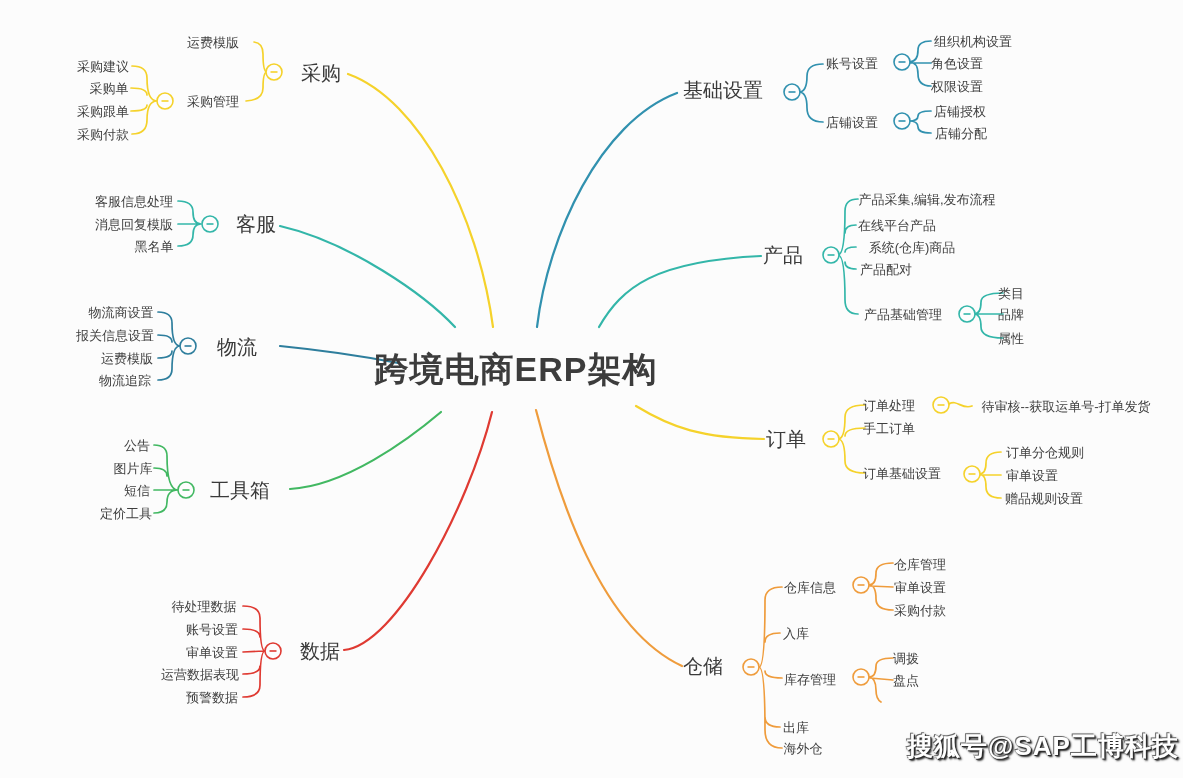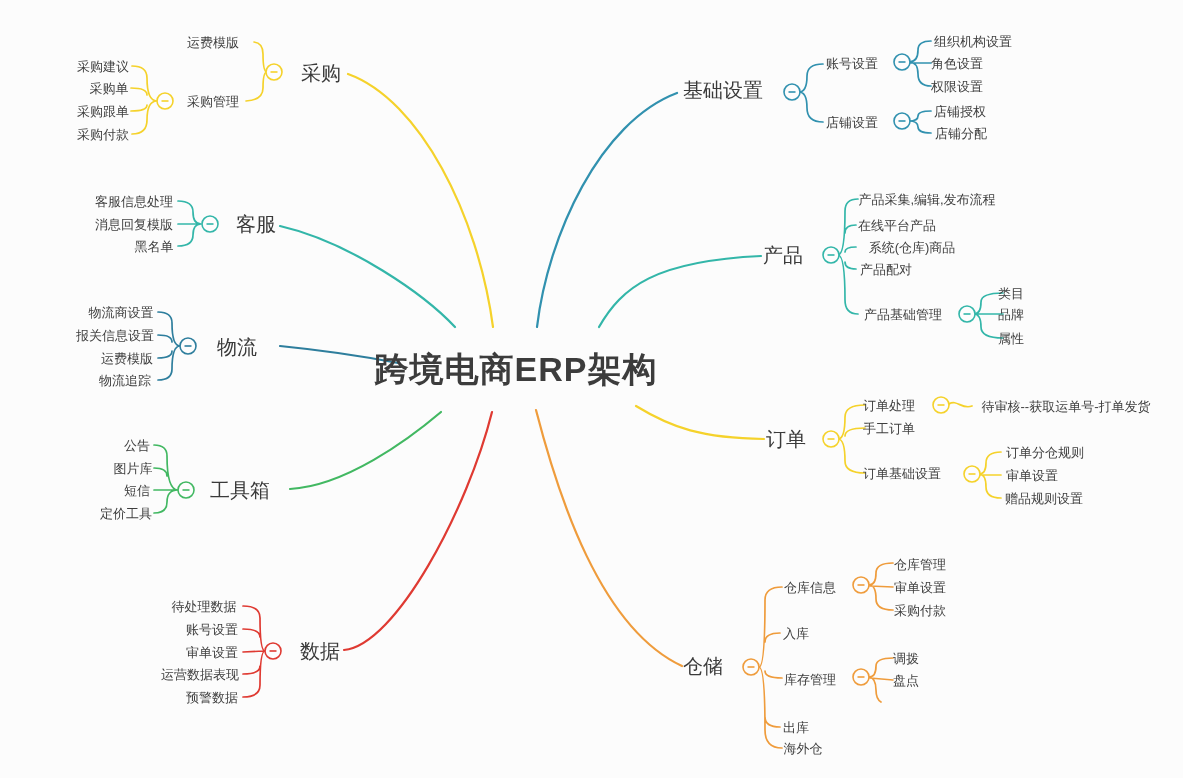--- a/index.html
+++ b/index.html
@@ -210,14 +210,15 @@
   <div class="lbl" style="left:920px;top:564px">仓库管理</div>
   <div class="lbl" style="left:920px;top:587px">审单设置</div>
   <div class="lbl" style="left:920px;top:610px">采购付款</div>
   <div class="lbl" style="left:796px;top:633px">入库</div>
   <div class="lbl" style="left:810px;top:679px">库存管理</div>
   <div class="lbl" style="left:906px;top:658px">调拨</div>
   <div class="lbl" style="left:906px;top:680px">盘点</div>
   <div class="lbl" style="left:796px;top:727px">出库</div>
   <div class="lbl" style="left:803px;top:748px">海外仓</div>
 
+  <div class="watermark" style="left:1043px;top:746px">搜狐号@SAP工博科技</div>
 
 </div>
 
 </body></html>

